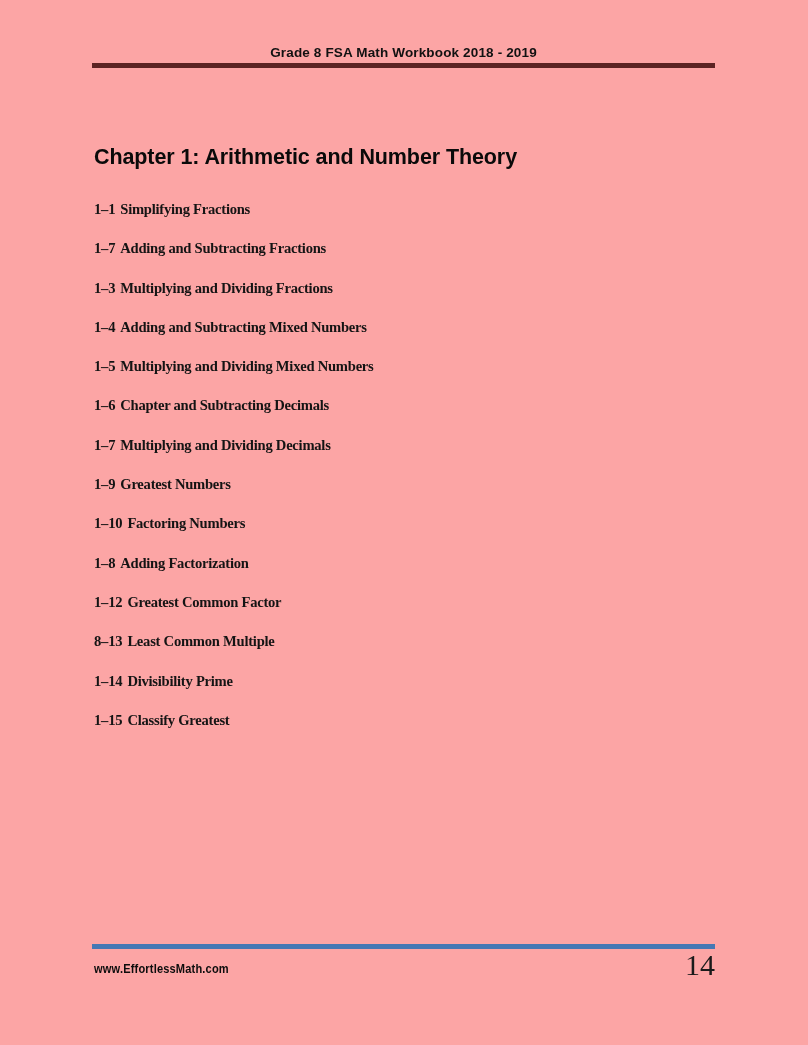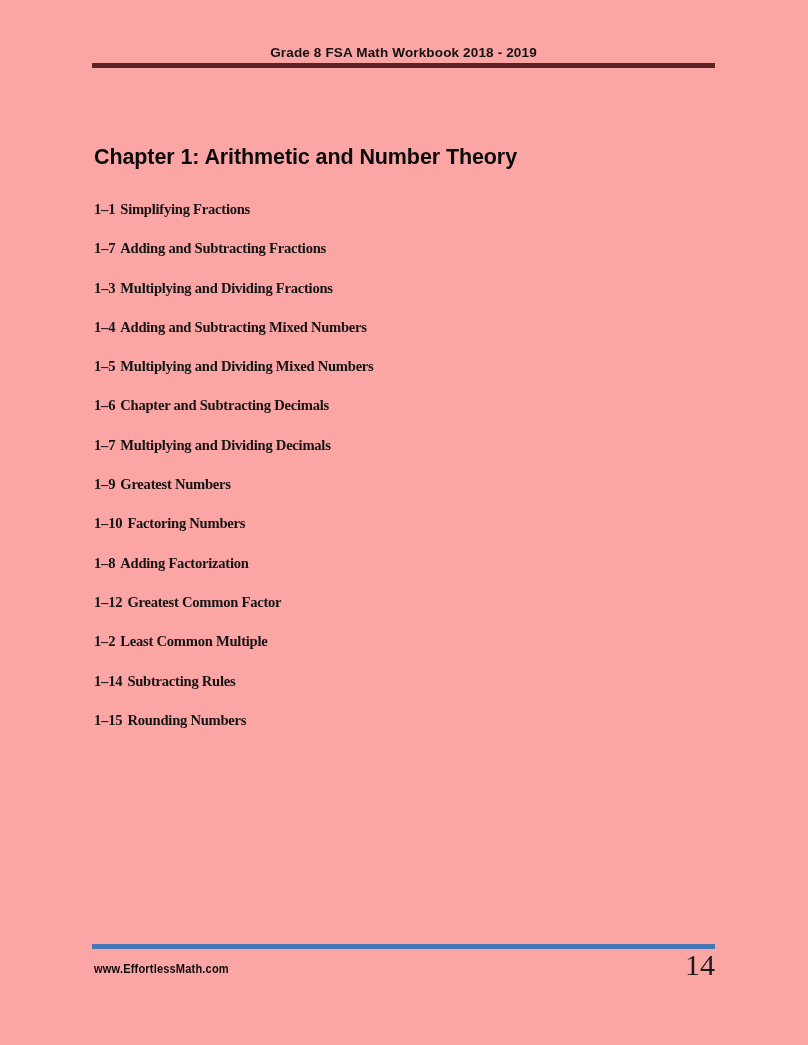--- a/index.html
+++ b/index.html
@@ -133,23 +133,23 @@
       <div class="toc-item"><span class="toc-num">1–7</span><span class="toc-label">Adding and Subtracting Fractions</span></div>
       <div class="toc-item"><span class="toc-num">1–3</span><span class="toc-label">Multiplying and Dividing Fractions</span></div>
       <div class="toc-item"><span class="toc-num">1–4</span><span class="toc-label">Adding and Subtracting Mixed Numbers</span></div>
       <div class="toc-item"><span class="toc-num">1–5</span><span class="toc-label">Multiplying and Dividing Mixed Numbers</span></div>
       <div class="toc-item"><span class="toc-num">1–6</span><span class="toc-label">Chapter and Subtracting Decimals</span></div>
       <div class="toc-item"><span class="toc-num">1–7</span><span class="toc-label">Multiplying and Dividing Decimals</span></div>
       <div class="toc-item"><span class="toc-num">1–9</span><span class="toc-label">Greatest Numbers</span></div>
       <div class="toc-item"><span class="toc-num">1–10</span><span class="toc-label">Factoring Numbers</span></div>
       <div class="toc-item"><span class="toc-num">1–8</span><span class="toc-label">Adding Factorization</span></div>
       <div class="toc-item"><span class="toc-num">1–12</span><span class="toc-label">Greatest Common Factor</span></div>
-      <div class="toc-item"><span class="toc-num">1–2</span><span class="toc-label">Least Common Multiple</span></div>
-      <div class="toc-item"><span class="toc-num">1–14</span><span class="toc-label">Subtracting Rules</span></div>
-      <div class="toc-item"><span class="toc-num">1–15</span><span class="toc-label">Rounding Numbers</span></div>
+      <div class="toc-item"><span class="toc-num">8–13</span><span class="toc-label">Least Common Multiple</span></div>
+      <div class="toc-item"><span class="toc-num">1–14</span><span class="toc-label">Divisibility Prime</span></div>
+      <div class="toc-item"><span class="toc-num">1–15</span><span class="toc-label">Classify Greatest</span></div>
     </div>
 
   <div class="footer-rule" style="background: rgb(69, 120, 180);"></div>
 
   <div class="footer-site">www.EffortlessMath.com</div>
 
   <div class="footer-pagenum">14</div>
 
 </div>
 

